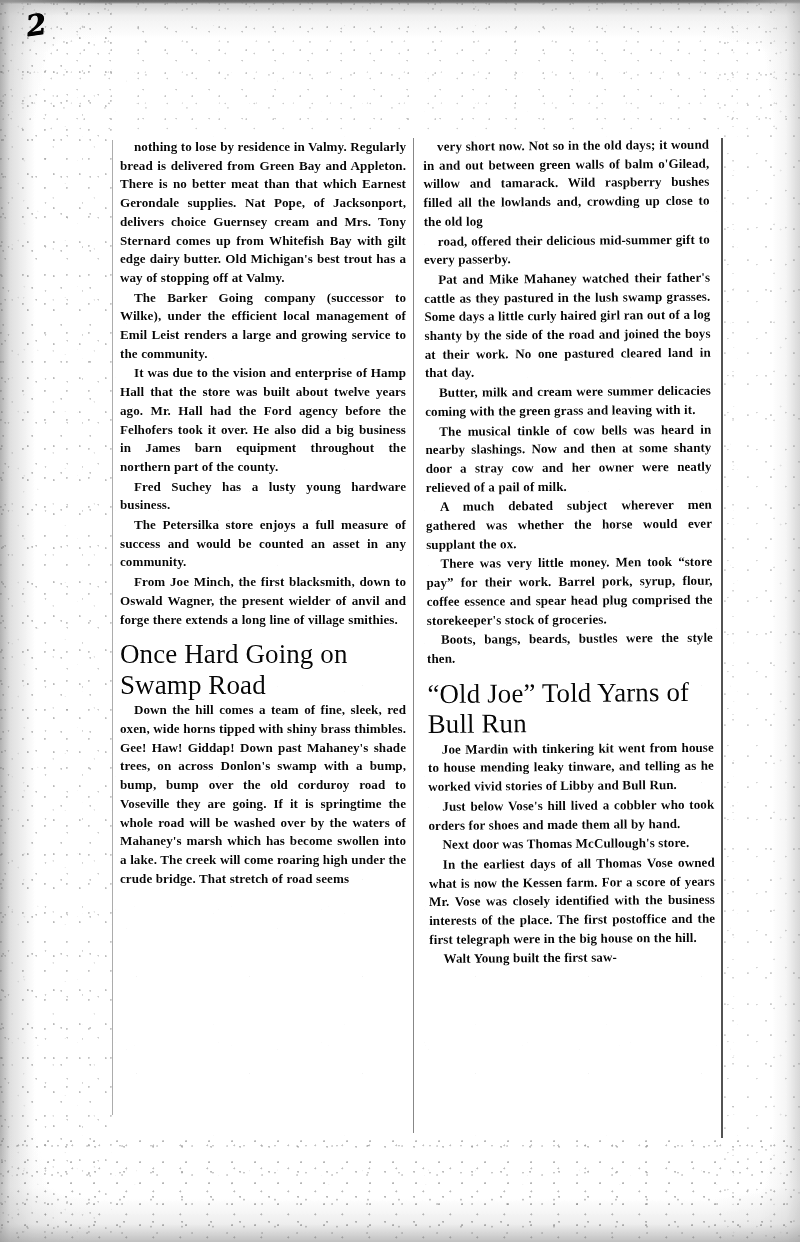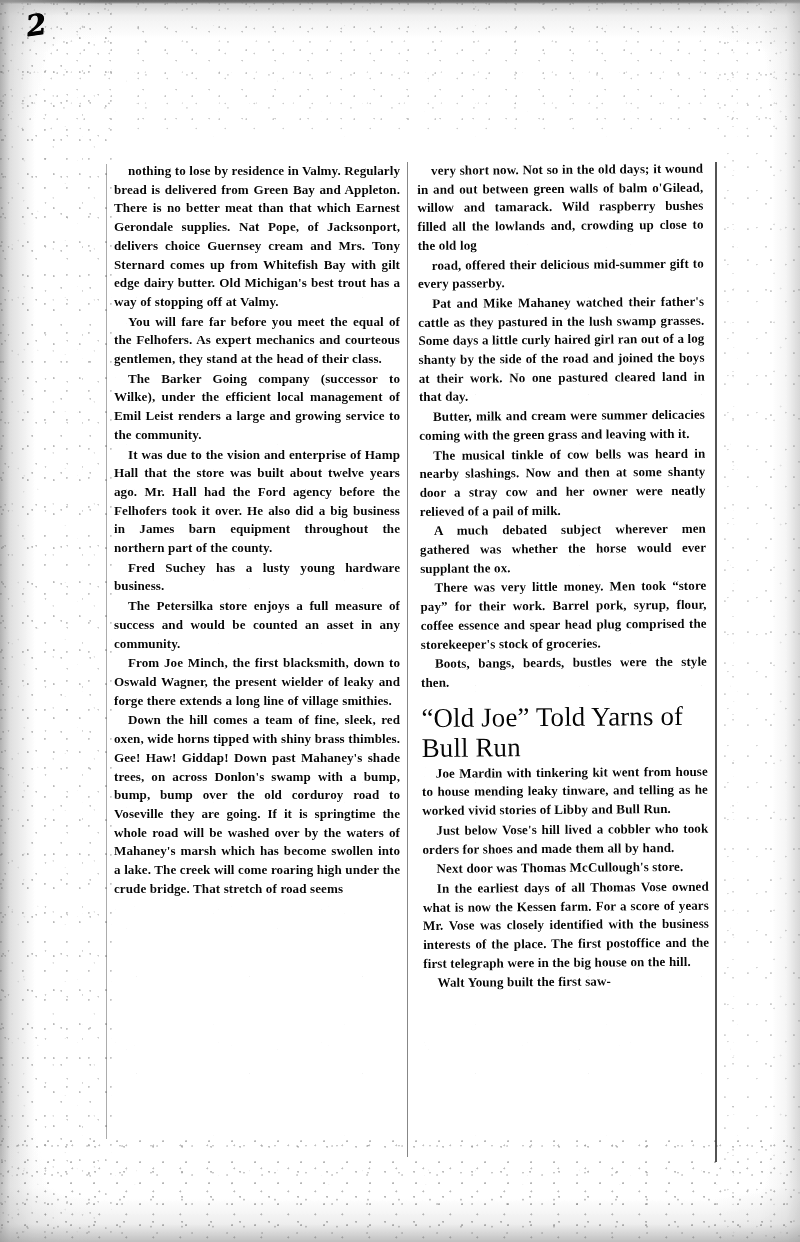--- a/index.html
+++ b/index.html
@@ -160,25 +160,24 @@
     font-size: 29px;
     color: #101010;
     transform: rotate(-8deg);
     letter-spacing: -1px;
     text-shadow: 0.4px 0.4px 0 #000;
   }
 
   
   .clipping {
     position: absolute;
-    left: 106px;
+    left: 112px;
     top: 138px;
     width: 614px;
     height: 1000px;
-    margin-top: 24px;
   }
 
   .rule {
     position: absolute;
     background: #3b3b3b;
   }
   .rule-left   { left: 0px;   top: 2px;  width: 1px; height: 975px; opacity:.45; }
   .rule-mid    { left: 301px; top: 0px;  width: 1px; height: 995px; opacity:.62; }
   .rule-right  { left: 609px; top: 0px;  width: 2px; height: 1000px; opacity:.85; }
 
@@ -244,27 +243,27 @@
 
   <div class="clipping">
 
     <div class="rule rule-left"></div>
     <div class="rule rule-mid"></div>
     <div class="rule rule-right"></div>
 
     <div class="col col-left">
 
       <p class="body nogap">nothing to lose by residence in Valmy. Regularly bread is delivered from Green Bay and Appleton. There is no better meat than that which Earnest Gerondale supplies. Nat Pope, of Jacksonport, delivers choice Guernsey cream and Mrs. Tony Sternard comes up from Whitefish Bay with gilt edge dairy butter. Old Michigan's best trout has a way of stopping off at Valmy.</p>
-      <p class="body">You will fare far before you meet the equal of the Felhofers. As expert mechanics and courteous gentlemen, they stand at the head of their class.</p>
       <p class="body">The Barker Going company (successor to Wilke), under the efficient local management of Emil Leist renders a large and growing service to the community.</p>
       <p class="body">It was due to the vision and enterprise of Hamp Hall that the store was built about twelve years ago. Mr. Hall had the Ford agency before the Felhofers took it over. He also did a big business in James barn equipment throughout the northern part of the county.</p>
       <p class="body">Fred Suchey has a lusty young hardware business.</p>
       <p class="body">The Petersilka store enjoys a full measure of success and would be counted an asset in any community.</p>
-      <p class="body">From Joe Minch, the first blacksmith, down to Oswald Wagner, the present wielder of leaky and forge there extends a long line of village smithies.</p>
-
+      <p class="body">From Joe Minch, the first blacksmith, down to Oswald Wagner, the present wielder of anvil and forge there extends a long line of village smithies.</p>
+
+      <h2 class="headline">Once Hard Going on Swamp Road</h2>
 
       <p class="body">Down the hill comes a team of fine, sleek, red oxen, wide horns tipped with shiny brass thimbles. Gee! Haw! Giddap! Down past Mahaney's shade trees, on across Donlon's swamp with a bump, bump, bump over the old corduroy road to Voseville they are going. If it is springtime the whole road will be washed over by the waters of Mahaney's marsh which has become swollen into a lake. The creek will come roaring high under the crude bridge. That stretch of road seems</p>
 
     </div>
 
     <div class="col col-right">
       <div class="skew-wrap">
 
         <p class="body nogap">very short now. Not so in the old days; it wound in and out between green walls of balm o'Gilead, willow and tamarack. Wild raspberry bushes filled all the lowlands and, crowding up close to the old log</p>
         <p class="body gap">road, offered their delicious mid-summer gift to every passerby.</p>

